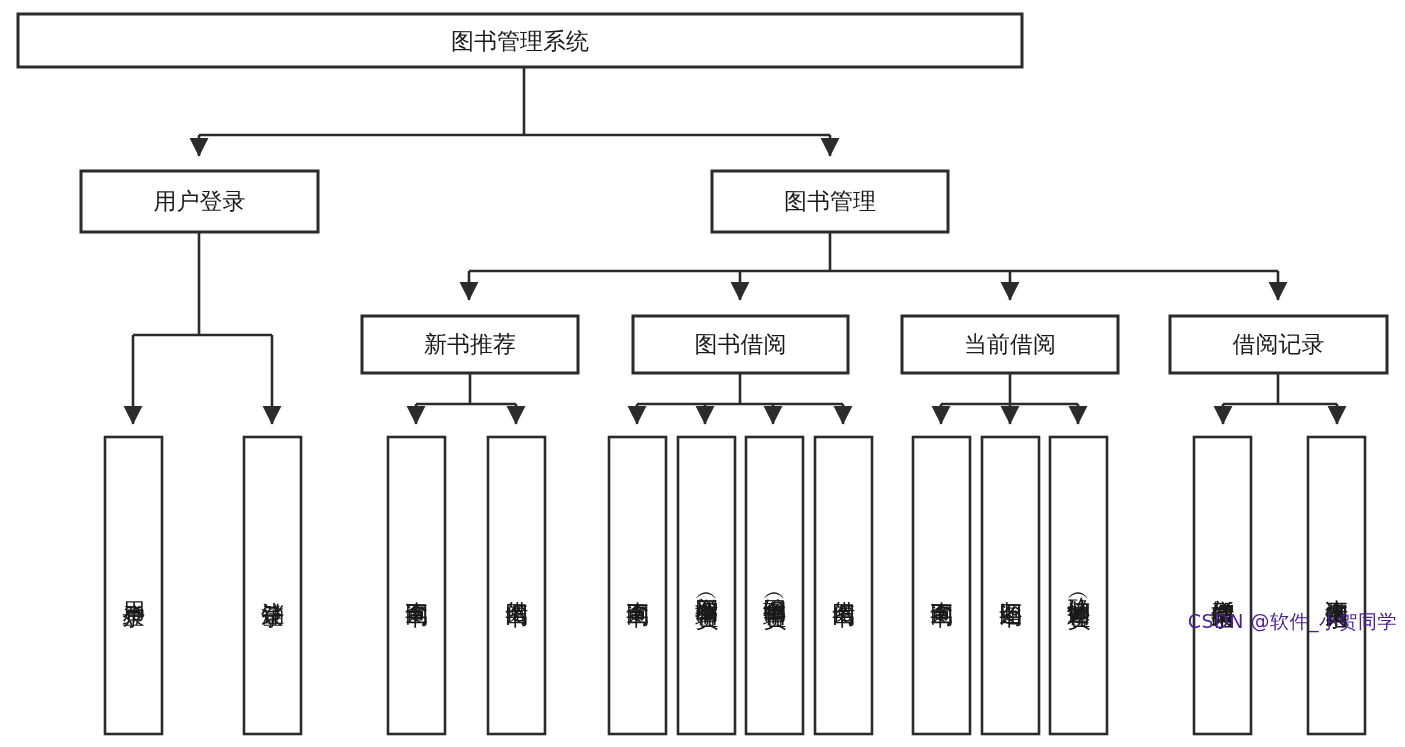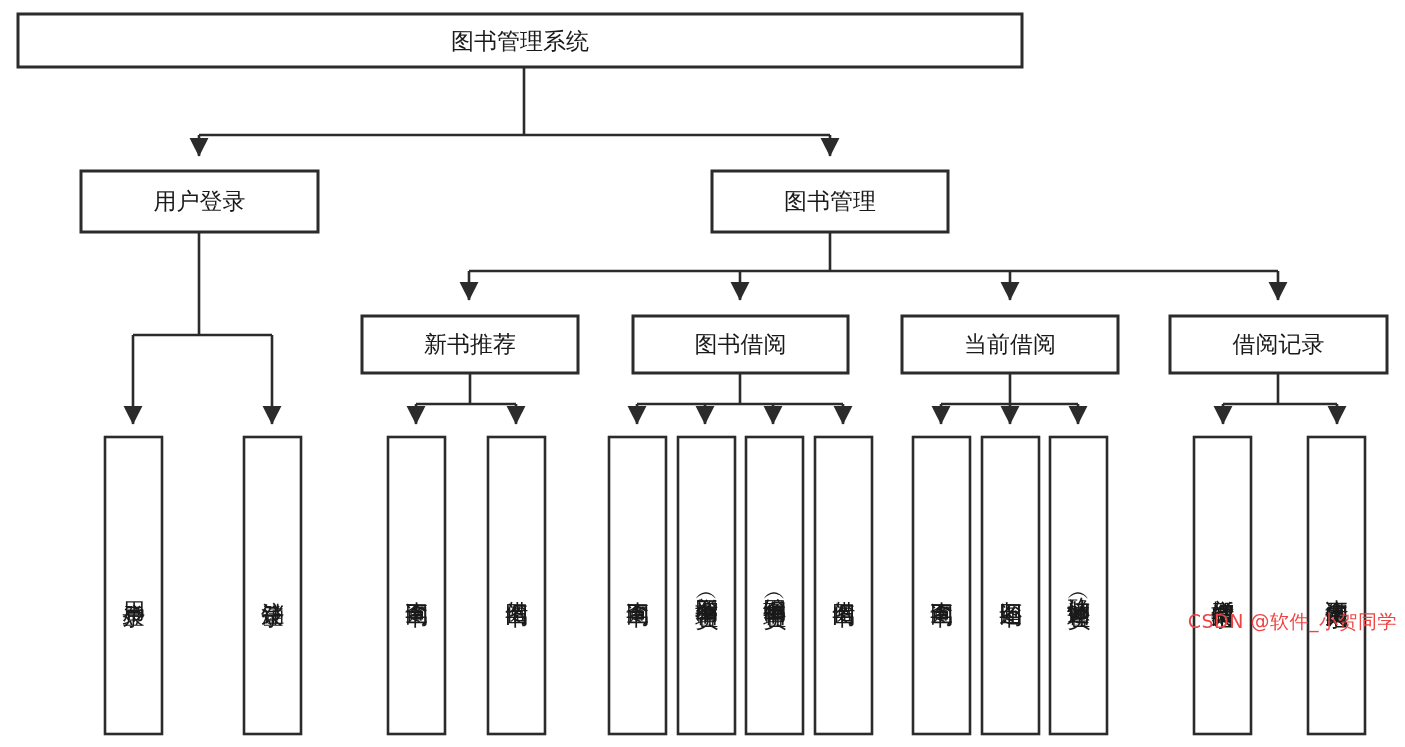--- a/index.html
+++ b/index.html
@@ -68,21 +68,21 @@
     color: #1a1a1a;
     letter-spacing: 1.5px;
     white-space: nowrap;
   }
   .watermark {
     position: absolute;
     right: 8px;
     bottom: 4px;
     font-family: "DejaVu Sans", "Liberation Sans", sans-serif;
     font-size: 19px;
-    color: #ef4444;
+    color: #4c1d95;
     letter-spacing: 0.5px;
     white-space: nowrap;
   }
 </style>
 </head>
 <body>
 
 <div id="diagram-root">
 
   <svg id="tree-svg" viewBox="0 0 1405 747">

